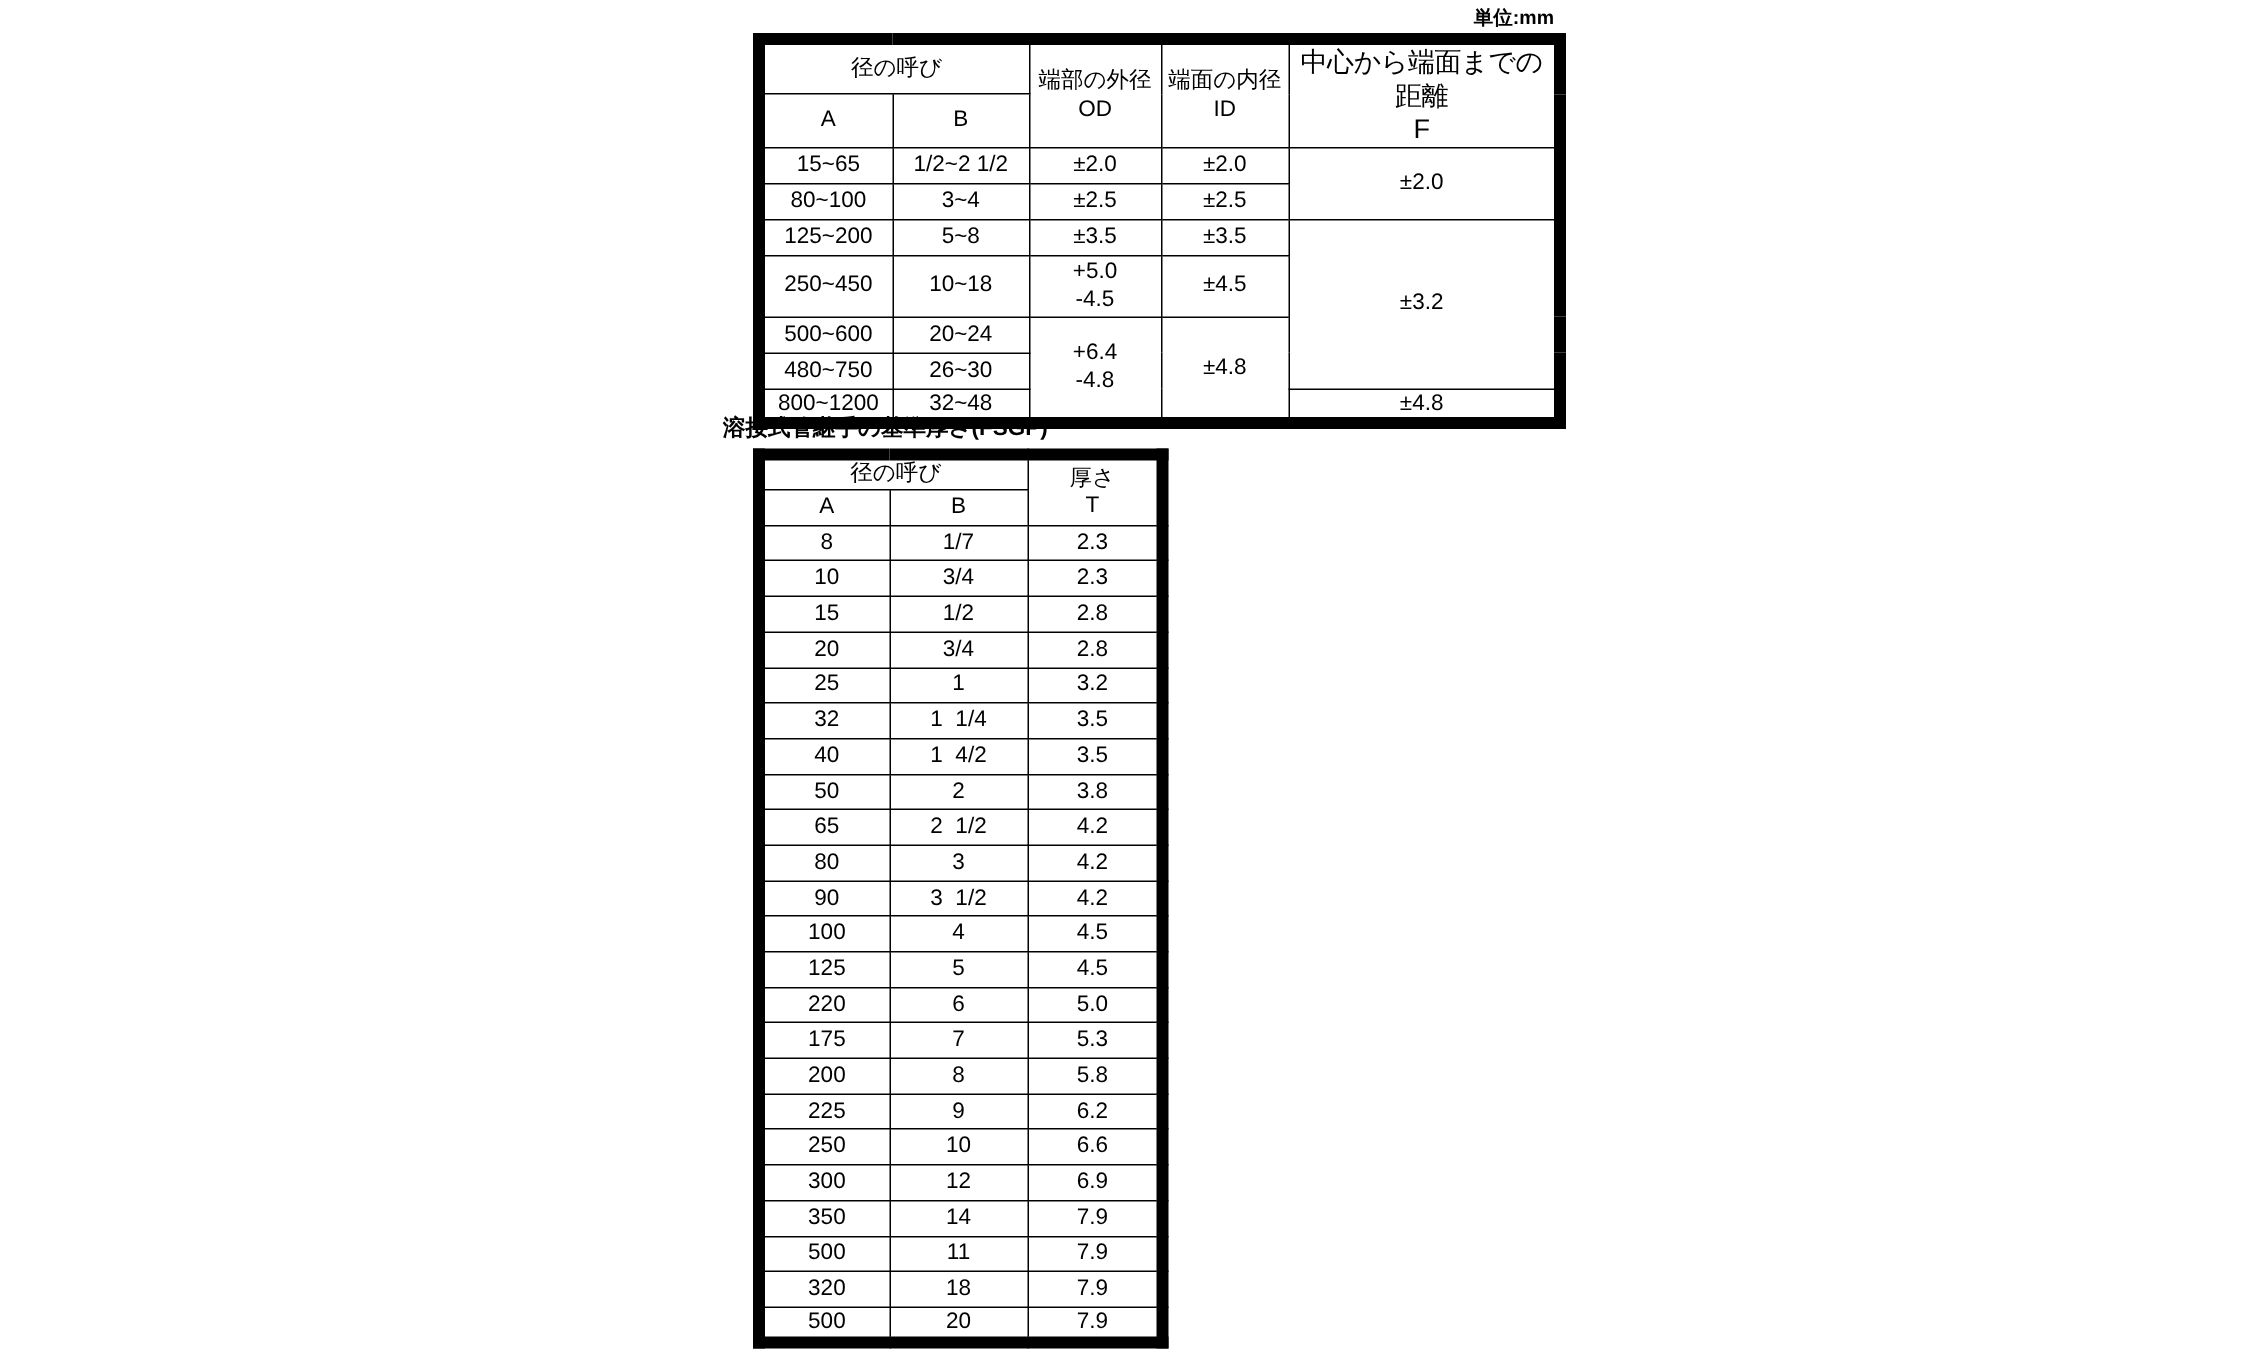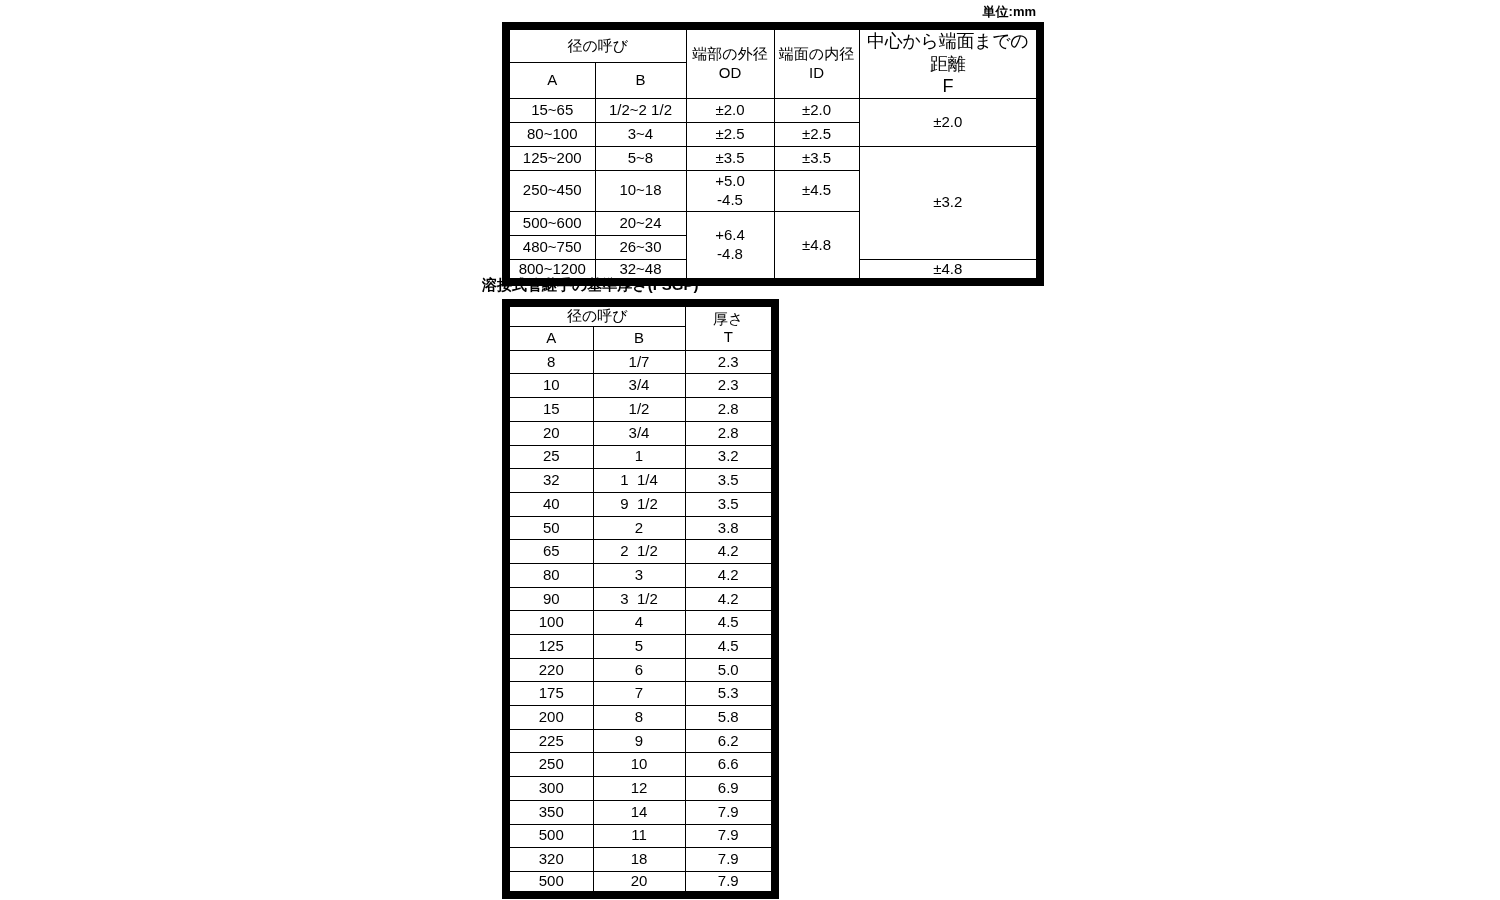--- a/index.html
+++ b/index.html
@@ -160,21 +160,21 @@
       <td>1</td>
       <td>3.2</td>
     </tr>
     <tr class="hr">
       <td>32</td>
       <td>1  1/4</td>
       <td>3.5</td>
     </tr>
     <tr class="hr">
       <td>40</td>
-      <td>9  1/2</td>
+      <td>1  4/2</td>
       <td>3.5</td>
     </tr>
     <tr class="hr">
       <td>50</td>
       <td>2</td>
       <td>3.8</td>
     </tr>
     <tr class="hr">
       <td>65</td>
       <td>2  1/2</td>

